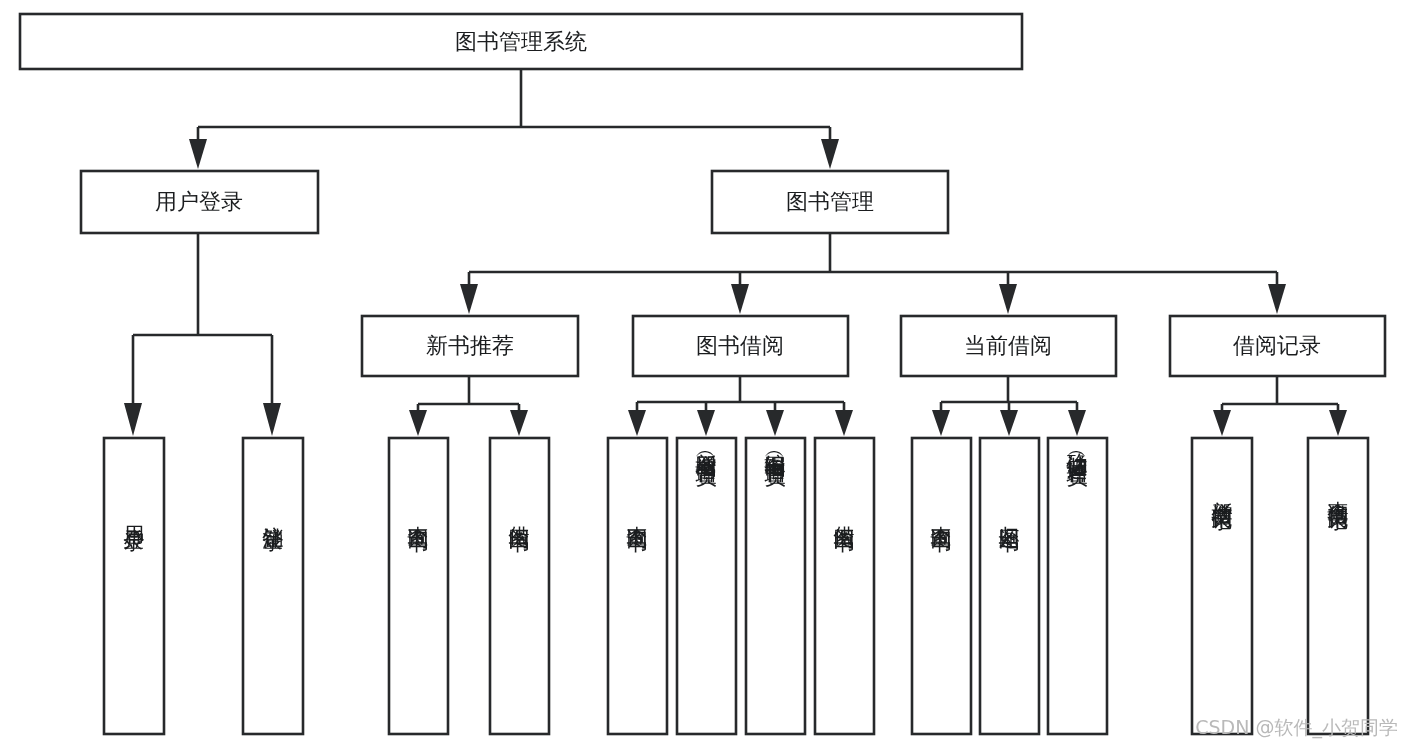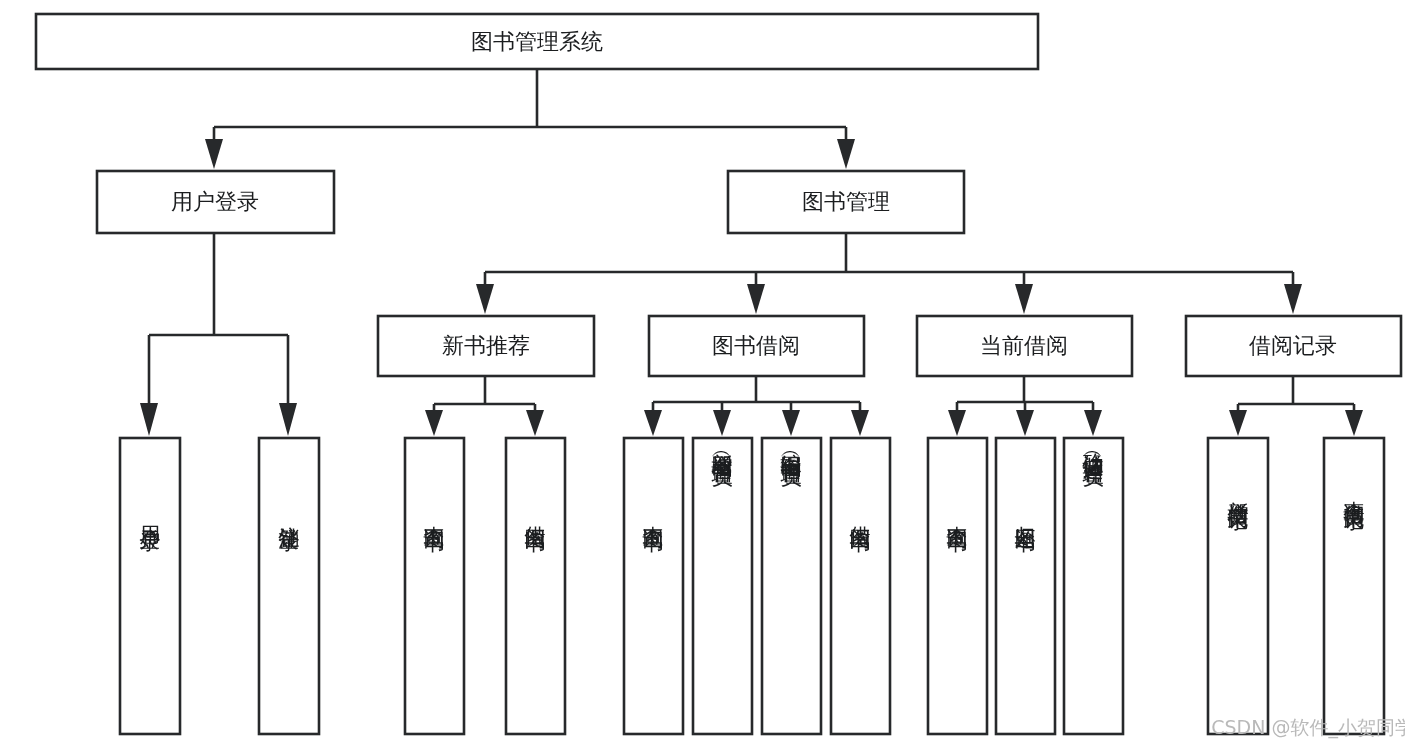--- a/index.html
+++ b/index.html
@@ -9,21 +9,21 @@
   }
   body {
     width: 1405px;
     height: 747px;
     font-family: "Liberation Sans", sans-serif;
     overflow: hidden;
     position: relative;
   }
   #diagram-root {
     position: absolute;
-    left: 16px;
+    left: 0;
     top: 0;
     width: 1184px;
     height: 747px;
     text-align: right;
   }
   svg.diagram {
     display: block;
     width: 1405px;
     height: 747px;
     background: #ffffff;

